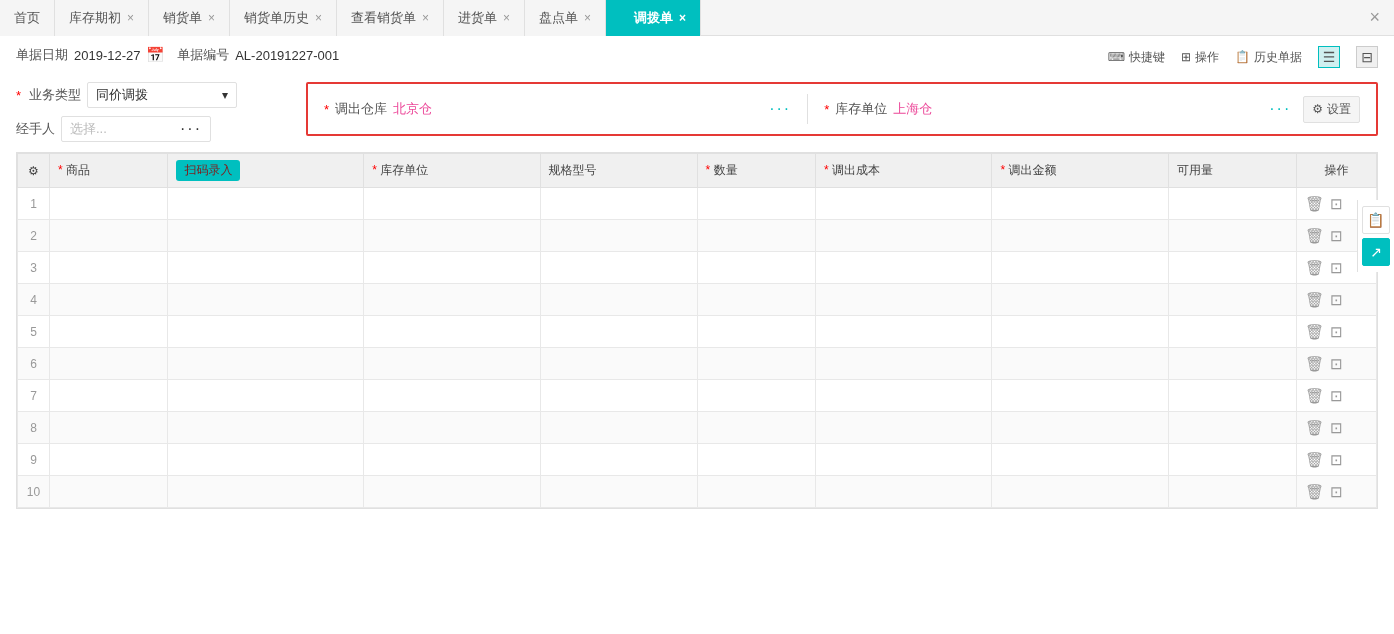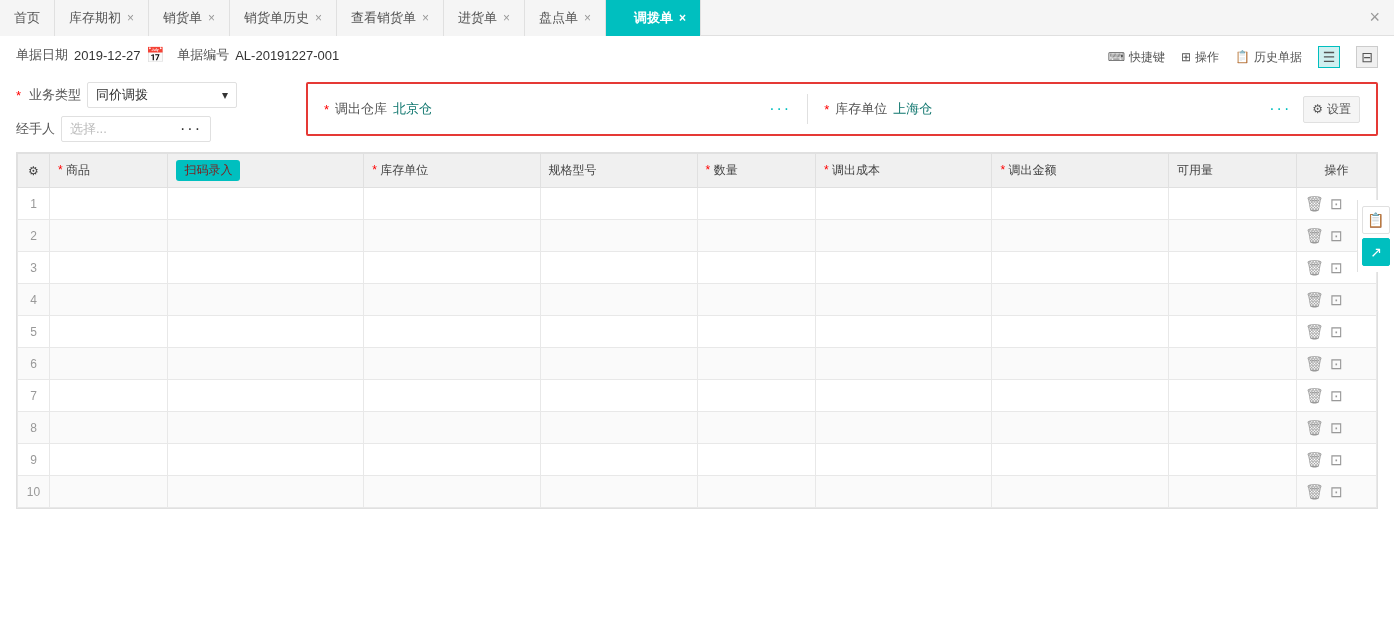--- a/index.html
+++ b/index.html
@@ -155,21 +155,21 @@
       gap: 0;
     }
     .warehouse-field {
       display: flex;
       align-items: center;
       flex: 1;
       gap: 6px;
     }
     .warehouse-field .req { color: red; }
     .warehouse-field label { color: #555; white-space: nowrap; }
-    .warehouse-field .value { color: #0f766e; font-weight: 500; }
+    .warehouse-field .value { color: #ec4899; font-weight: 500; }
     .warehouse-divider {
       width: 1px;
       height: 30px;
       background: #e0e0e0;
       margin: 0 16px;
     }
     .settings-btn {
       display: flex;
       align-items: center;
       gap: 4px;

